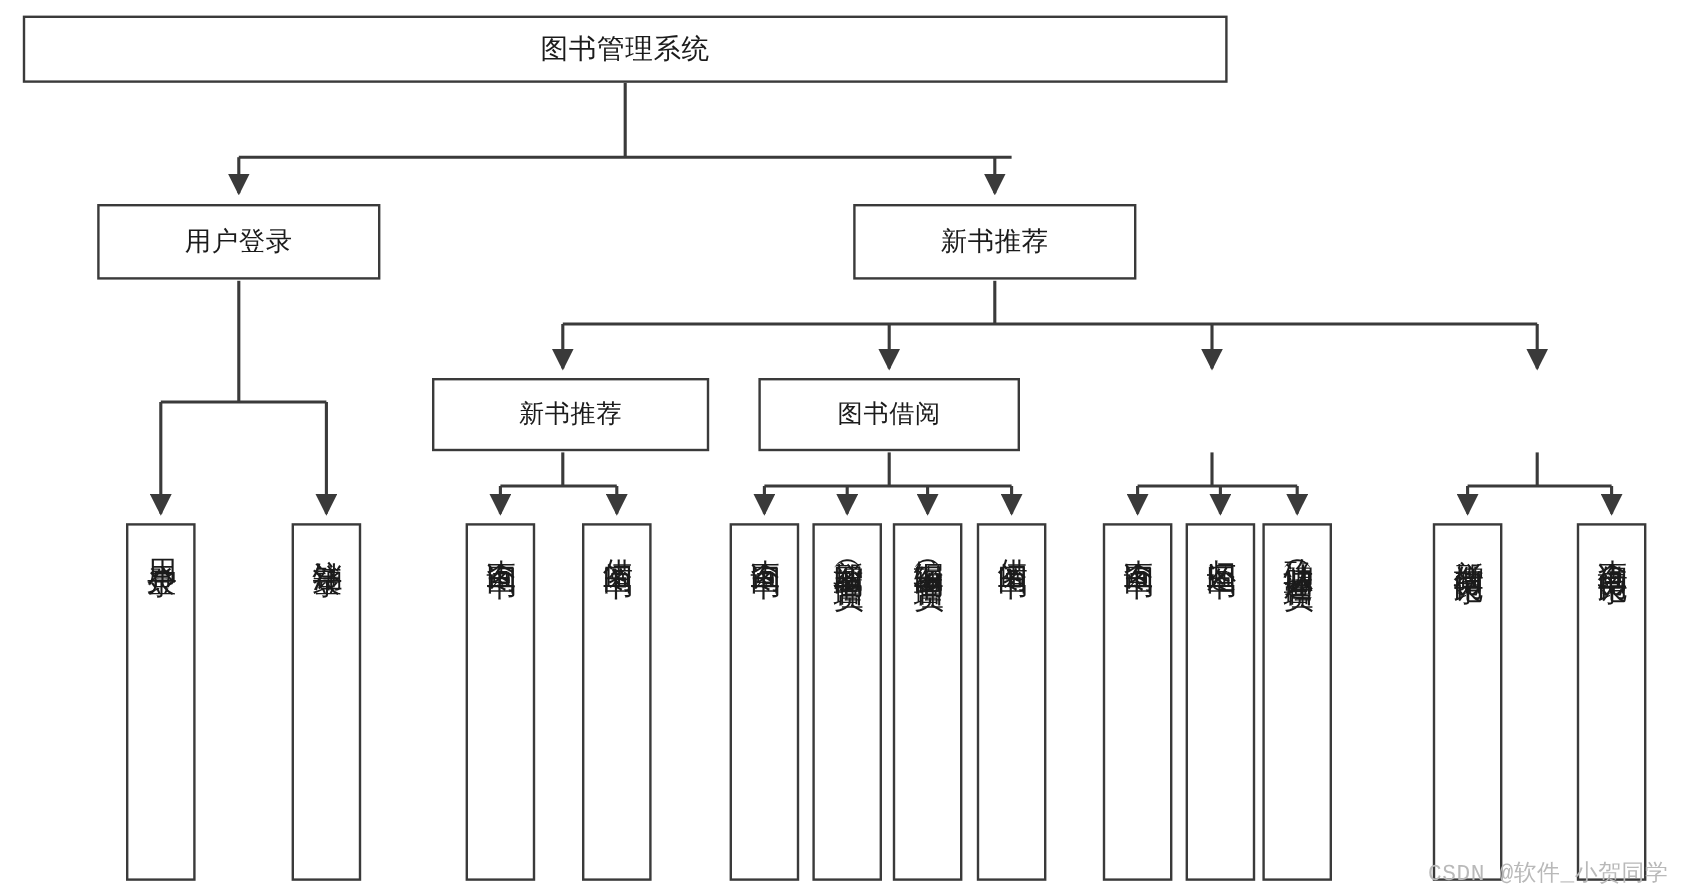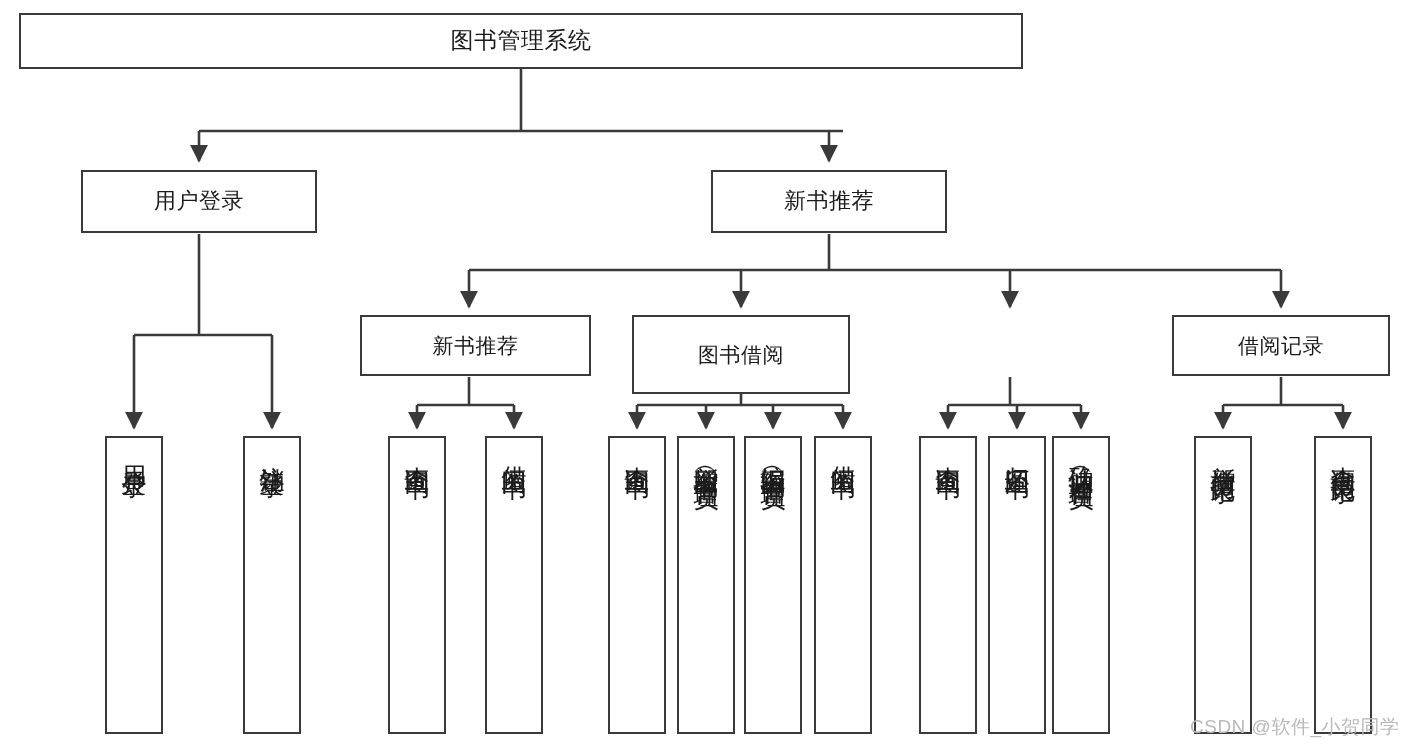--- a/index.html
+++ b/index.html
@@ -58,20 +58,21 @@
     line-height: 1.0;
     letter-spacing: 3px;
     white-space: nowrap;
   }
   .watermark {
     position: absolute;
     font-size: 19px;
     color: #b9b9b9;
     white-space: nowrap;
     letter-spacing: 0.5px;
+    font-family: Liberation Mono, monospace;
   }
 </style>
 </head>
 <body>
 
 <div id="canvas">
 
   <svg id="edges" viewBox="0 0 1405 747">
     <defs>
       <marker id="arrow" viewBox="0 0 10 10" refX="9" refY="5" markerWidth="7" markerHeight="7" orient="auto-start-reverse">
@@ -129,25 +130,22 @@
   <div class="node node-l2" style="left:81px; top:170px; width:236px; height:63px;">
     <span class="lbl">用户登录</span>
   </div>
   <div class="node node-l2" style="left:711px; top:170px; width:236px; height:63px;">
     <span class="lbl">新书推荐</span>
   </div>
 
   <div class="node node-l3" style="left:360px; top:315px; width:231px; height:61px;">
     <span class="lbl">新书推荐</span>
   </div>
-  <div class="node node-l3" style="left:632px; top:315px; width:218px; height:79px;">
+  <div class="node node-l3" style="left:632px; top:315px; width:218px; height:61px;">
     <span class="lbl">图书借阅</span>
-  </div>
-  <div class="node node-l3" style="left:1172px; top:315px; width:218px; height:61px;">
-    <span class="lbl">借阅记录</span>
   </div>
 
   <div class="node node-leaf" style="left:105px; top:436px; width:58px; height:298px;">
     <span class="lbl">用户登录</span>
   </div>
   <div class="node node-leaf" style="left:243px; top:436px; width:58px; height:298px;">
     <span class="lbl">注销登录</span>
   </div>
 
   <div class="node node-leaf" style="left:388px; top:436px; width:58px; height:298px;">

